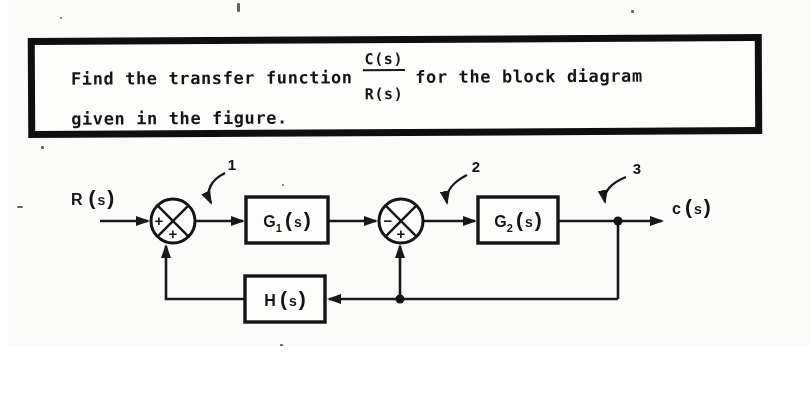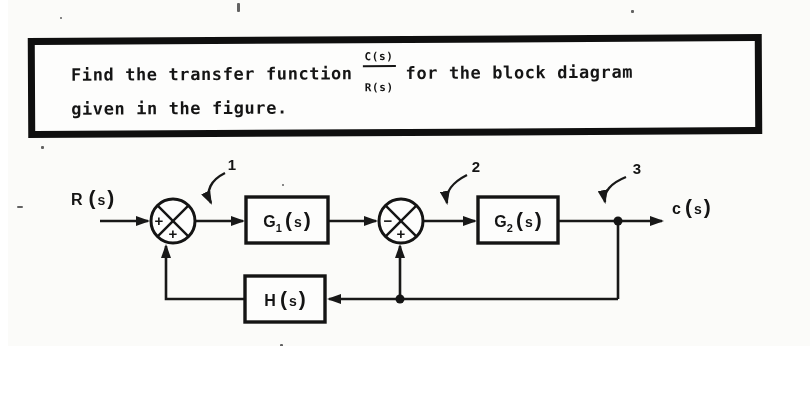--- a/index.html
+++ b/index.html
@@ -21,21 +21,21 @@
     transform:rotate(-0.3deg);
     padding:6px 10px 6px 36px;
   }
   .qline1{
     display:flex;align-items:center;gap:10px;
     font-size:17px;font-weight:bold;color:#151515;
     letter-spacing:0.6px;white-space:nowrap;margin-top:2px;
   }
   .frac{
     display:inline-flex;flex-direction:column;align-items:center;
-    font-size:11px;line-height:1.15;font-weight:bold;color:#151515;
+    font-size:15px;line-height:1.15;font-weight:bold;color:#151515;
   }
   .frac .num{border-bottom:2px solid #151515;padding:0 2px 1px 2px;}
   .frac .den{padding-top:15px;}
   .qline2{
     font-size:17px;font-weight:bold;color:#151515;
     letter-spacing:0.6px;margin-top:3px;
   }
   
   .diagram{position:absolute;left:0;top:146px;}
   .w{stroke:#181818;stroke-width:2.6;fill:none;}

